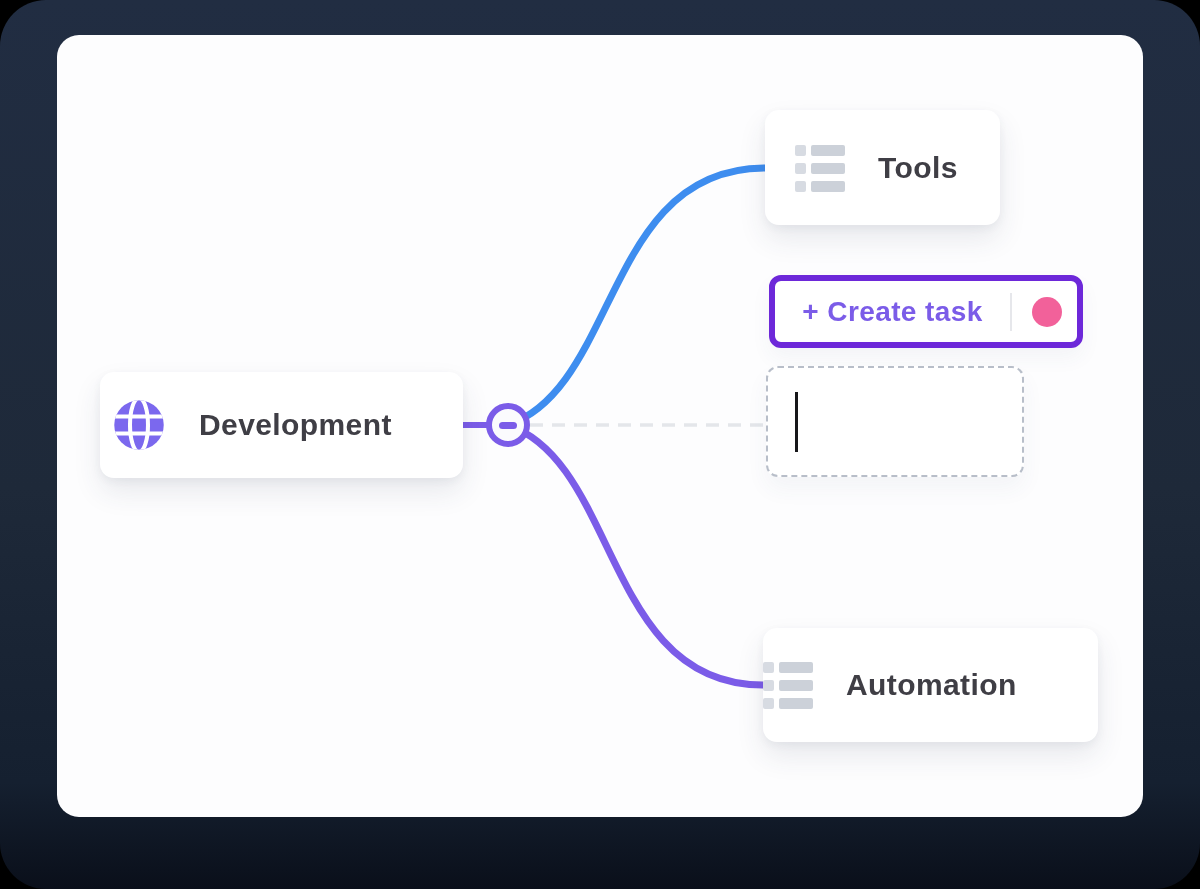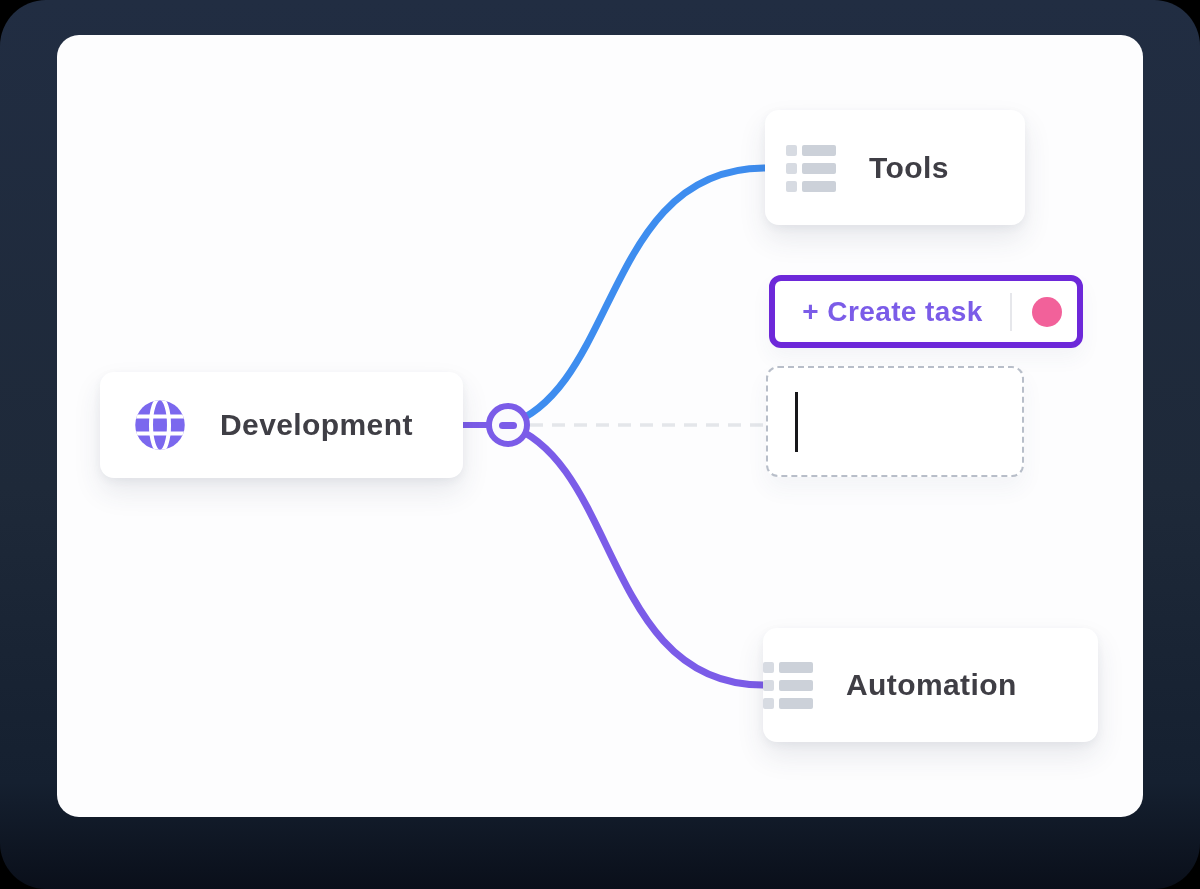--- a/index.html
+++ b/index.html
@@ -26,24 +26,24 @@
     background: #ffffff;
     border-radius: 14px;
     box-shadow: 0 14px 28px rgba(52, 62, 92, 0.10), 0 3px 8px rgba(52, 62, 92, 0.06);
     display: flex; align-items: center;
   }
   .card-label {
     font-size: 30px; font-weight: 700; color: #3f3e45; letter-spacing: 0.4px;
     white-space: nowrap;
   }
 
-  .dev-card { left: 43px; top: 337px; width: 363px; height: 106px; padding-left: 33px; }
+  .dev-card { left: 43px; top: 337px; width: 363px; height: 106px; padding-left: 12px; }
   .dev-card .globe { width: 54px; height: 54px; margin-right: 33px; flex: none; }
 
-  .tools-card { left: 708px; top: 75px; width: 260px; height: 115px; padding-left: 21px; }
+  .tools-card { left: 708px; top: 75px; width: 235px; height: 115px; padding-left: 30px; }
   .auto-card  { left: 706px; top: 593px; width: 335px; height: 114px; }
   .list-icon  { width: 50px; height: 48px; margin-right: 33px; flex: none; }
 
   .toggle {
     position: absolute; left: 429px; top: 368px;
     width: 44px; height: 44px; border-radius: 50%;
     background: #fbfbfd; border: 6px solid #7b5ce8;
     display: flex; align-items: center; justify-content: center;
     cursor: pointer;
   }

